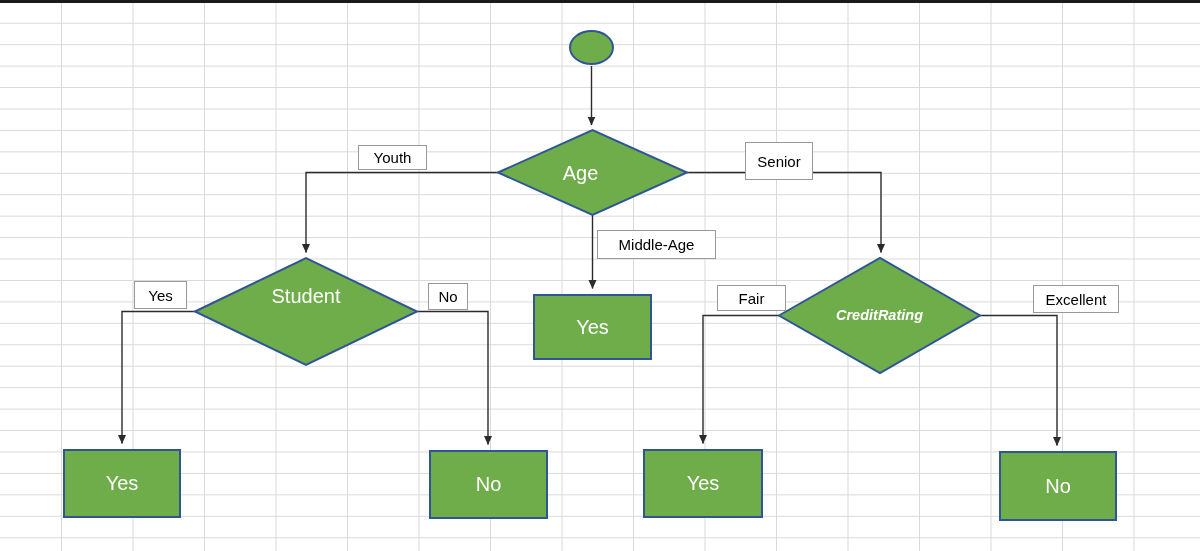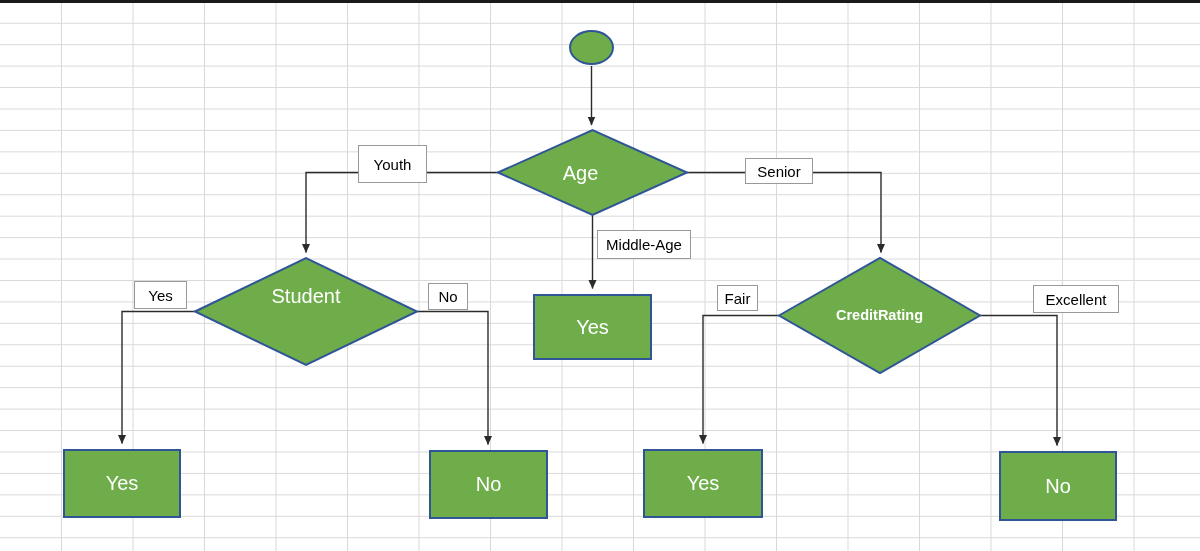--- a/index.html
+++ b/index.html
@@ -75,52 +75,52 @@
 
     <polygon class="shape" points="498,172.5 592.5,130 687,172.5 592.5,215"></polygon>
     <polygon class="shape" points="195,311.5 306,258 417,311.5 306,365"></polygon>
     <polygon class="shape" points="779,315.5 880,258 980,315.5 880,373"></polygon>
   </svg>
 
   <div class="ellipse-node" style="left:569px;top:30px;width:45px;height:35px;"></div>
 
   <div class="node-text" style="left:486px;top:130px;width:189px;height:85px;">Age</div>
   <div class="node-text" style="left:195px;top:258px;width:222px;height:75px;">Student</div>
-  <div class="node-text small-bold" style="left:779px;top:258px;width:201px;height:115px;">CreditRating</div>
+  <div class="node-text small-bold" style="left:779px;top:258px;width:201px;height:115px;font-style:italic;">CreditRating</div>
 
   <div class="rect-node" style="left:533px;top:294px;width:119px;height:66px;">
     <span>Yes</span>
   </div>
   <div class="rect-node" style="left:63px;top:449px;width:118px;height:69px;">
     <span>Yes</span>
   </div>
   <div class="rect-node" style="left:429px;top:450px;width:119px;height:69px;">
     <span>No</span>
   </div>
   <div class="rect-node" style="left:643px;top:449px;width:120px;height:69px;">
     <span>Yes</span>
   </div>
   <div class="rect-node" style="left:999px;top:451px;width:118px;height:70px;">
     <span>No</span>
   </div>
 
-  <div class="edge-label" style="left:358px;top:145px;width:69px;height:38px;">
+  <div class="edge-label" style="left:358px;top:145px;width:69px;height:25px;">
     <span>Youth</span>
   </div>
-  <div class="edge-label" style="left:745px;top:142px;width:68px;height:26px;margin-top:16px;">
+  <div class="edge-label" style="left:745px;top:142px;width:68px;height:38px;">
     <span>Senior</span>
   </div>
-  <div class="edge-label" style="left:597px;top:230px;width:94px;height:29px;">
+  <div class="edge-label" style="left:597px;top:230px;width:119px;height:29px;">
     <span>Middle-Age</span>
   </div>
   <div class="edge-label" style="left:134px;top:281px;width:53px;height:28px;">
     <span>Yes</span>
   </div>
   <div class="edge-label" style="left:428px;top:283px;width:40px;height:27px;">
     <span>No</span>
   </div>
-  <div class="edge-label" style="left:717px;top:285px;width:41px;height:26px;">
+  <div class="edge-label" style="left:717px;top:285px;width:69px;height:26px;">
     <span>Fair</span>
   </div>
   <div class="edge-label" style="left:989px;top:285px;width:86px;height:28px;margin-left:44px;">
     <span>Excellent</span>
   </div>
 </div>
 
 </body></html>

